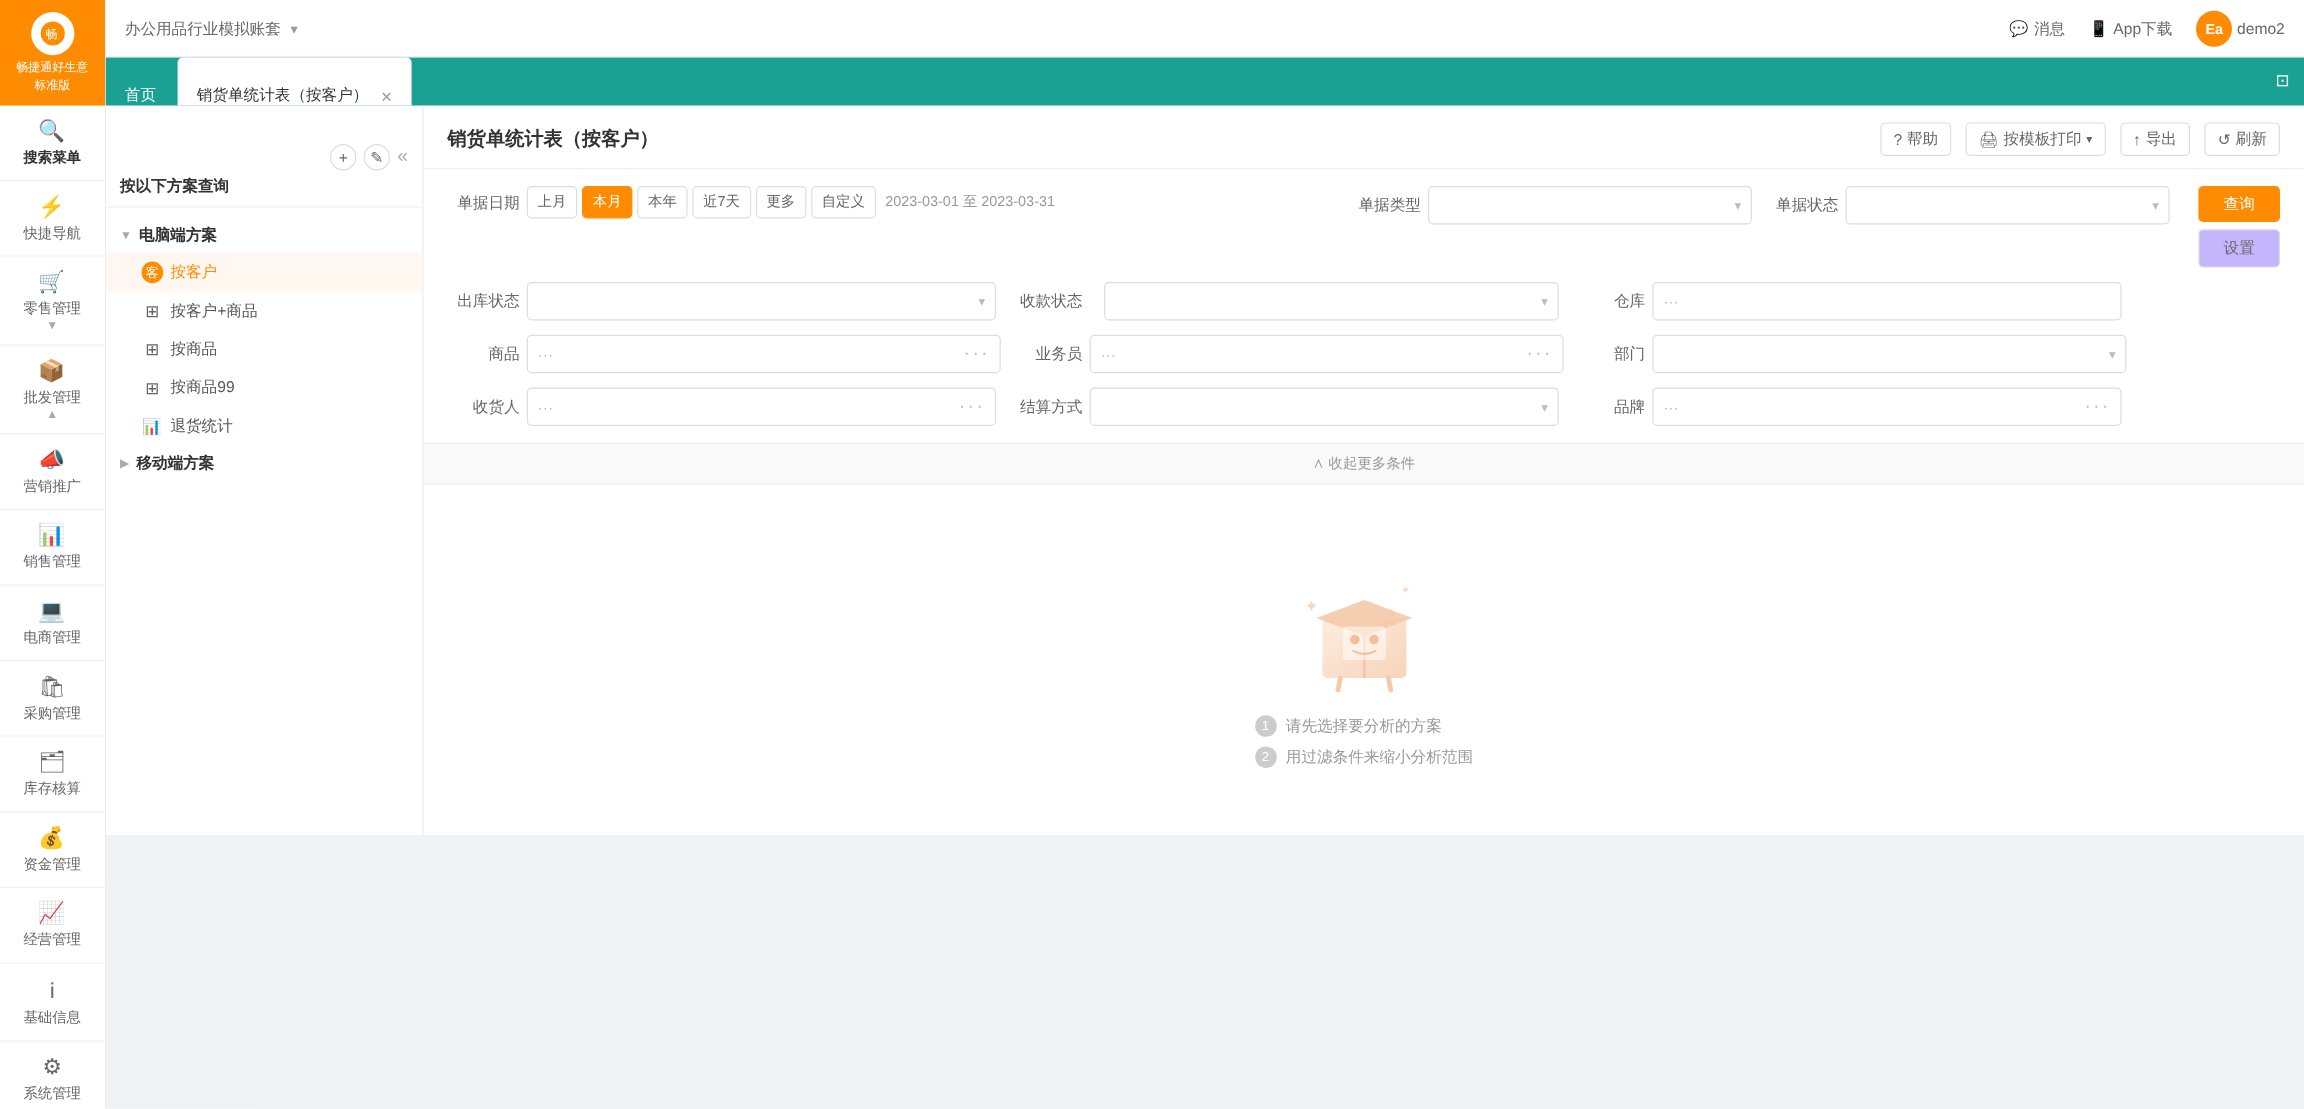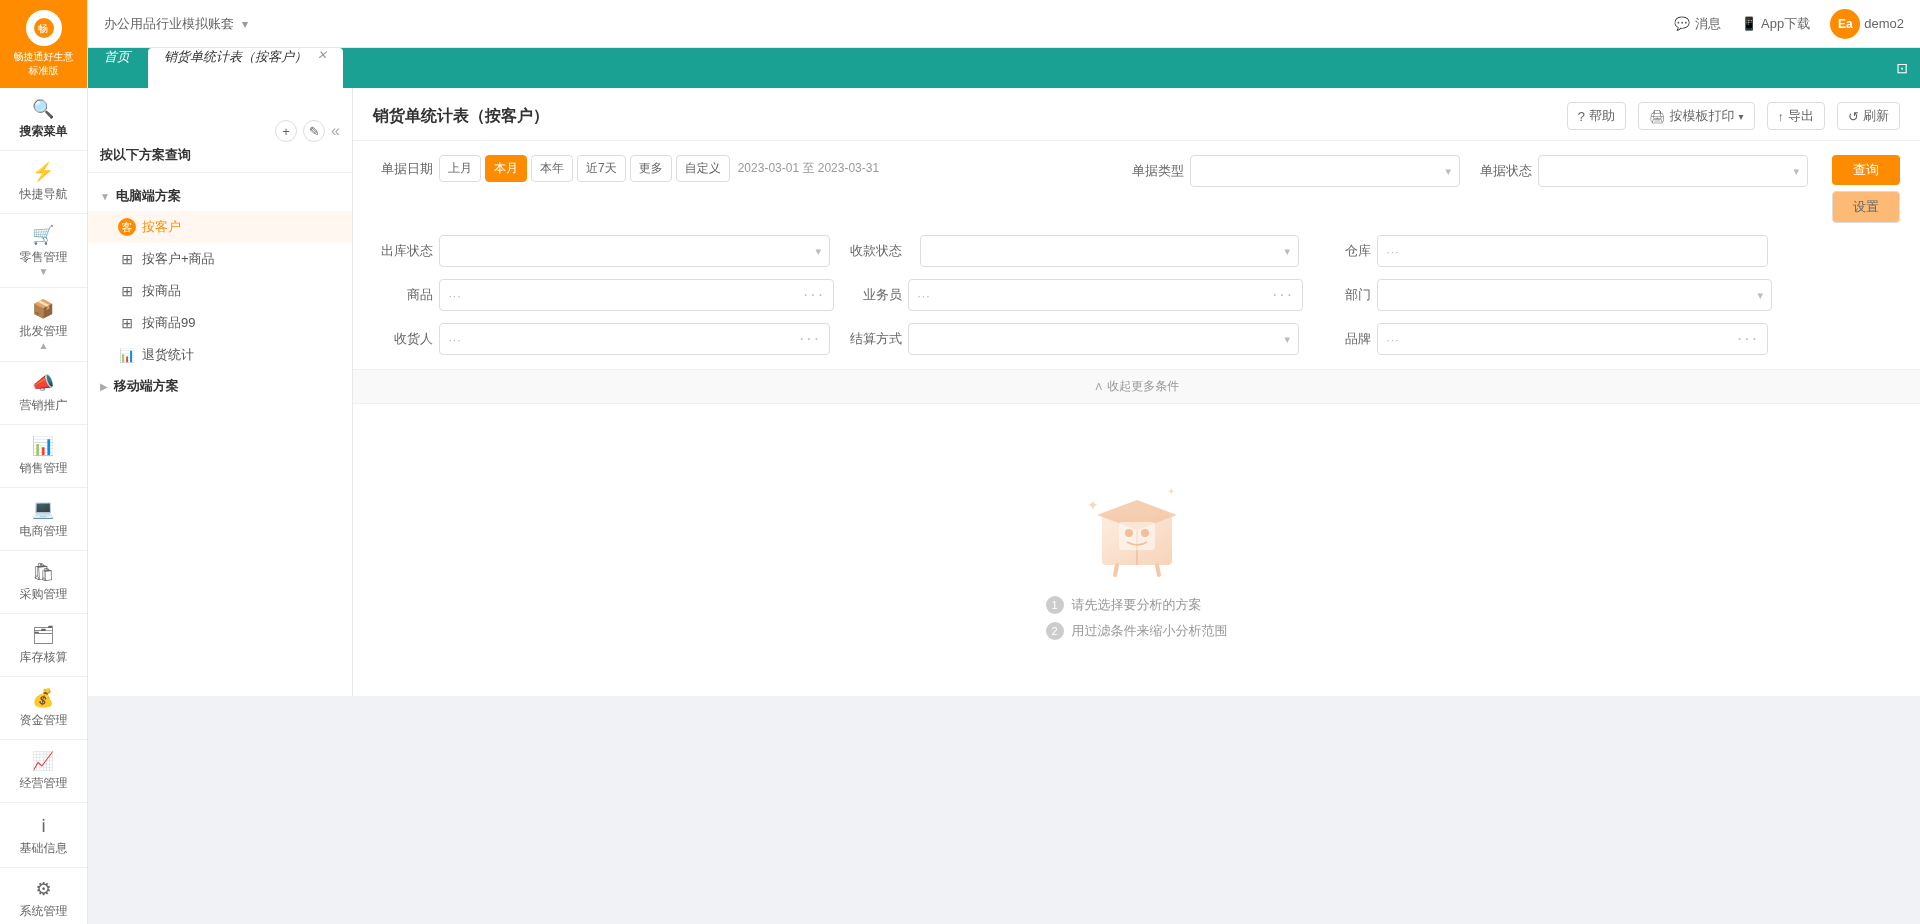--- a/index.html
+++ b/index.html
@@ -112,26 +112,25 @@
       background: #1ba094;
       display: flex;
       align-items: center;
       padding: 0 0 0 0;
       flex-shrink: 0;
     }
     .tab-item {
       height: 40px;
       padding: 0 16px;
       display: flex;
-      align-items: flex-start;
+      align-items: flex-end;
       cursor: pointer;
       font-size: 13px;
       color: rgba(255,255,255,0.85);
       gap: 6px;
-      font-style: italic;
     }
     .tab-item.home { background: transparent; color: #fff; }
     .tab-item.active {
       background: #fff;
       color: #333;
       border-radius: 4px 4px 0 0;
       margin: 0 2px;
     }
     .tab-close {
       font-size: 12px;
@@ -311,21 +310,21 @@
       padding: 6px 20px;
       background: #ff8c00;
       color: #fff;
       border: none;
       border-radius: 4px;
       cursor: pointer;
       font-size: 13px;
     }
     .btn-settings {
       padding: 6px 20px;
-      background: #fdba74;
+      background: #c4b5fd;
       color: #666;
       border: 1px solid #ddd;
       border-radius: 4px;
       cursor: pointer;
       font-size: 13px;
     }
 
     
     .collapse-bar {
       text-align: center;

